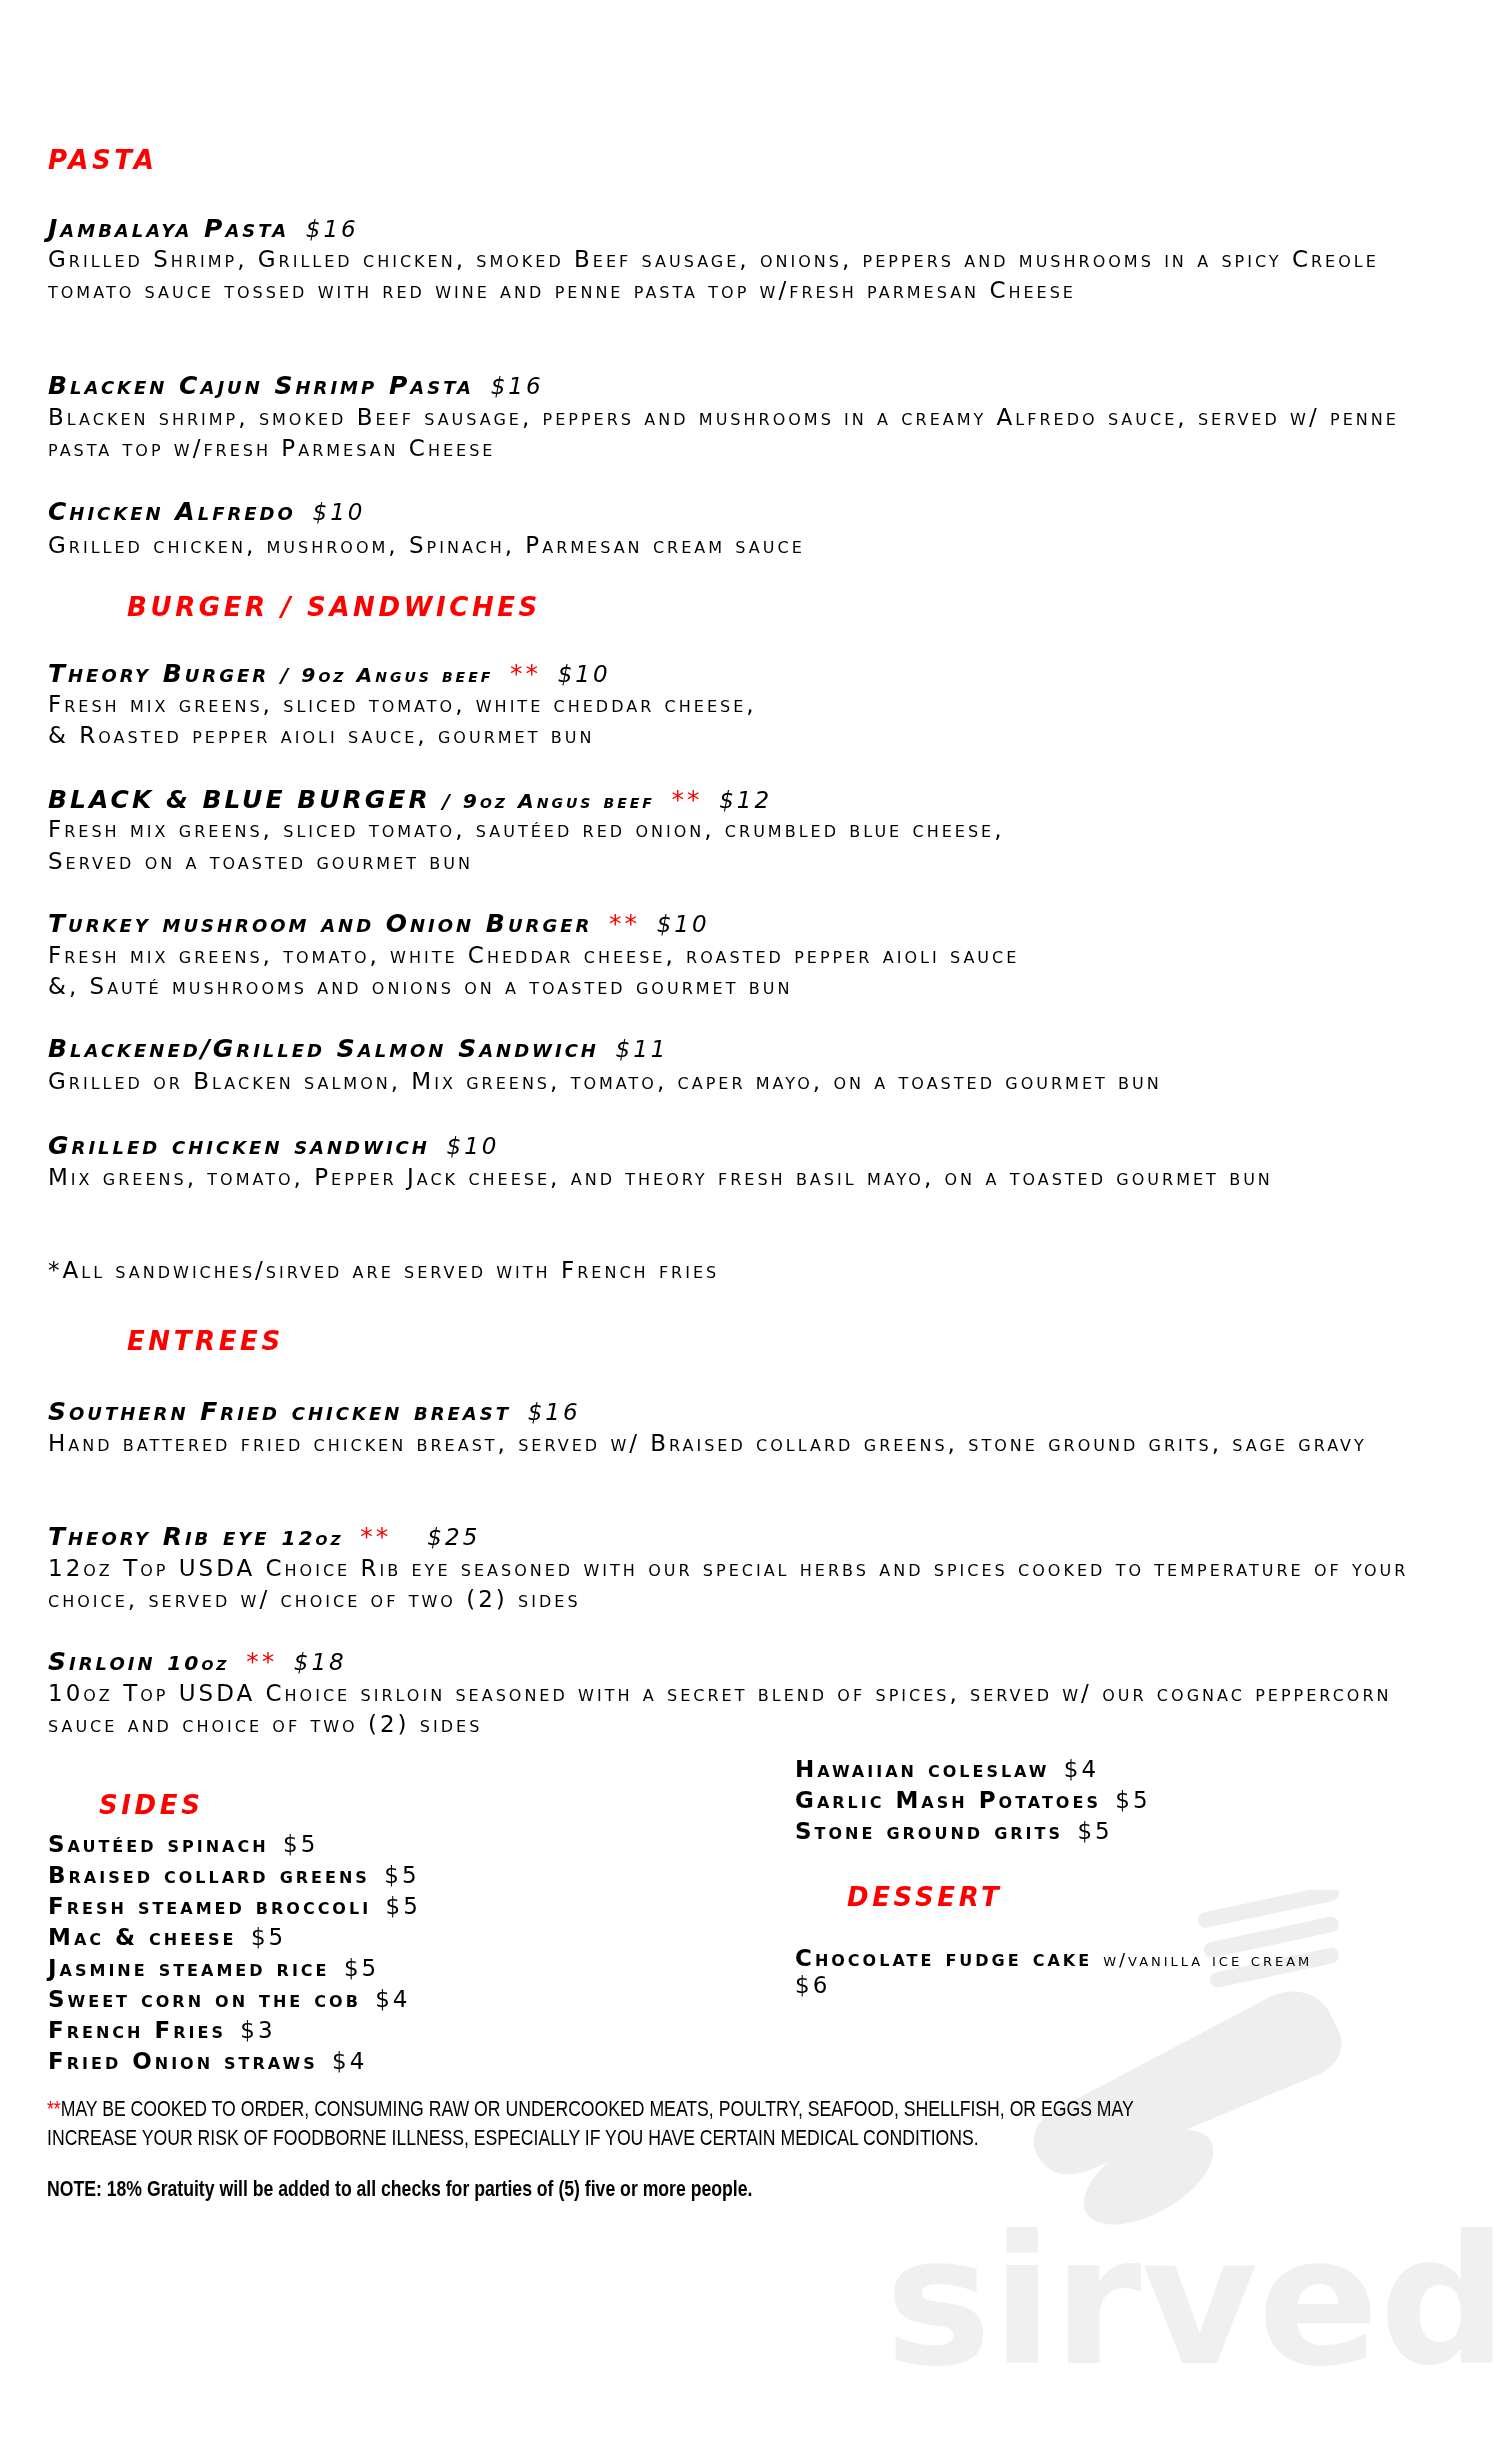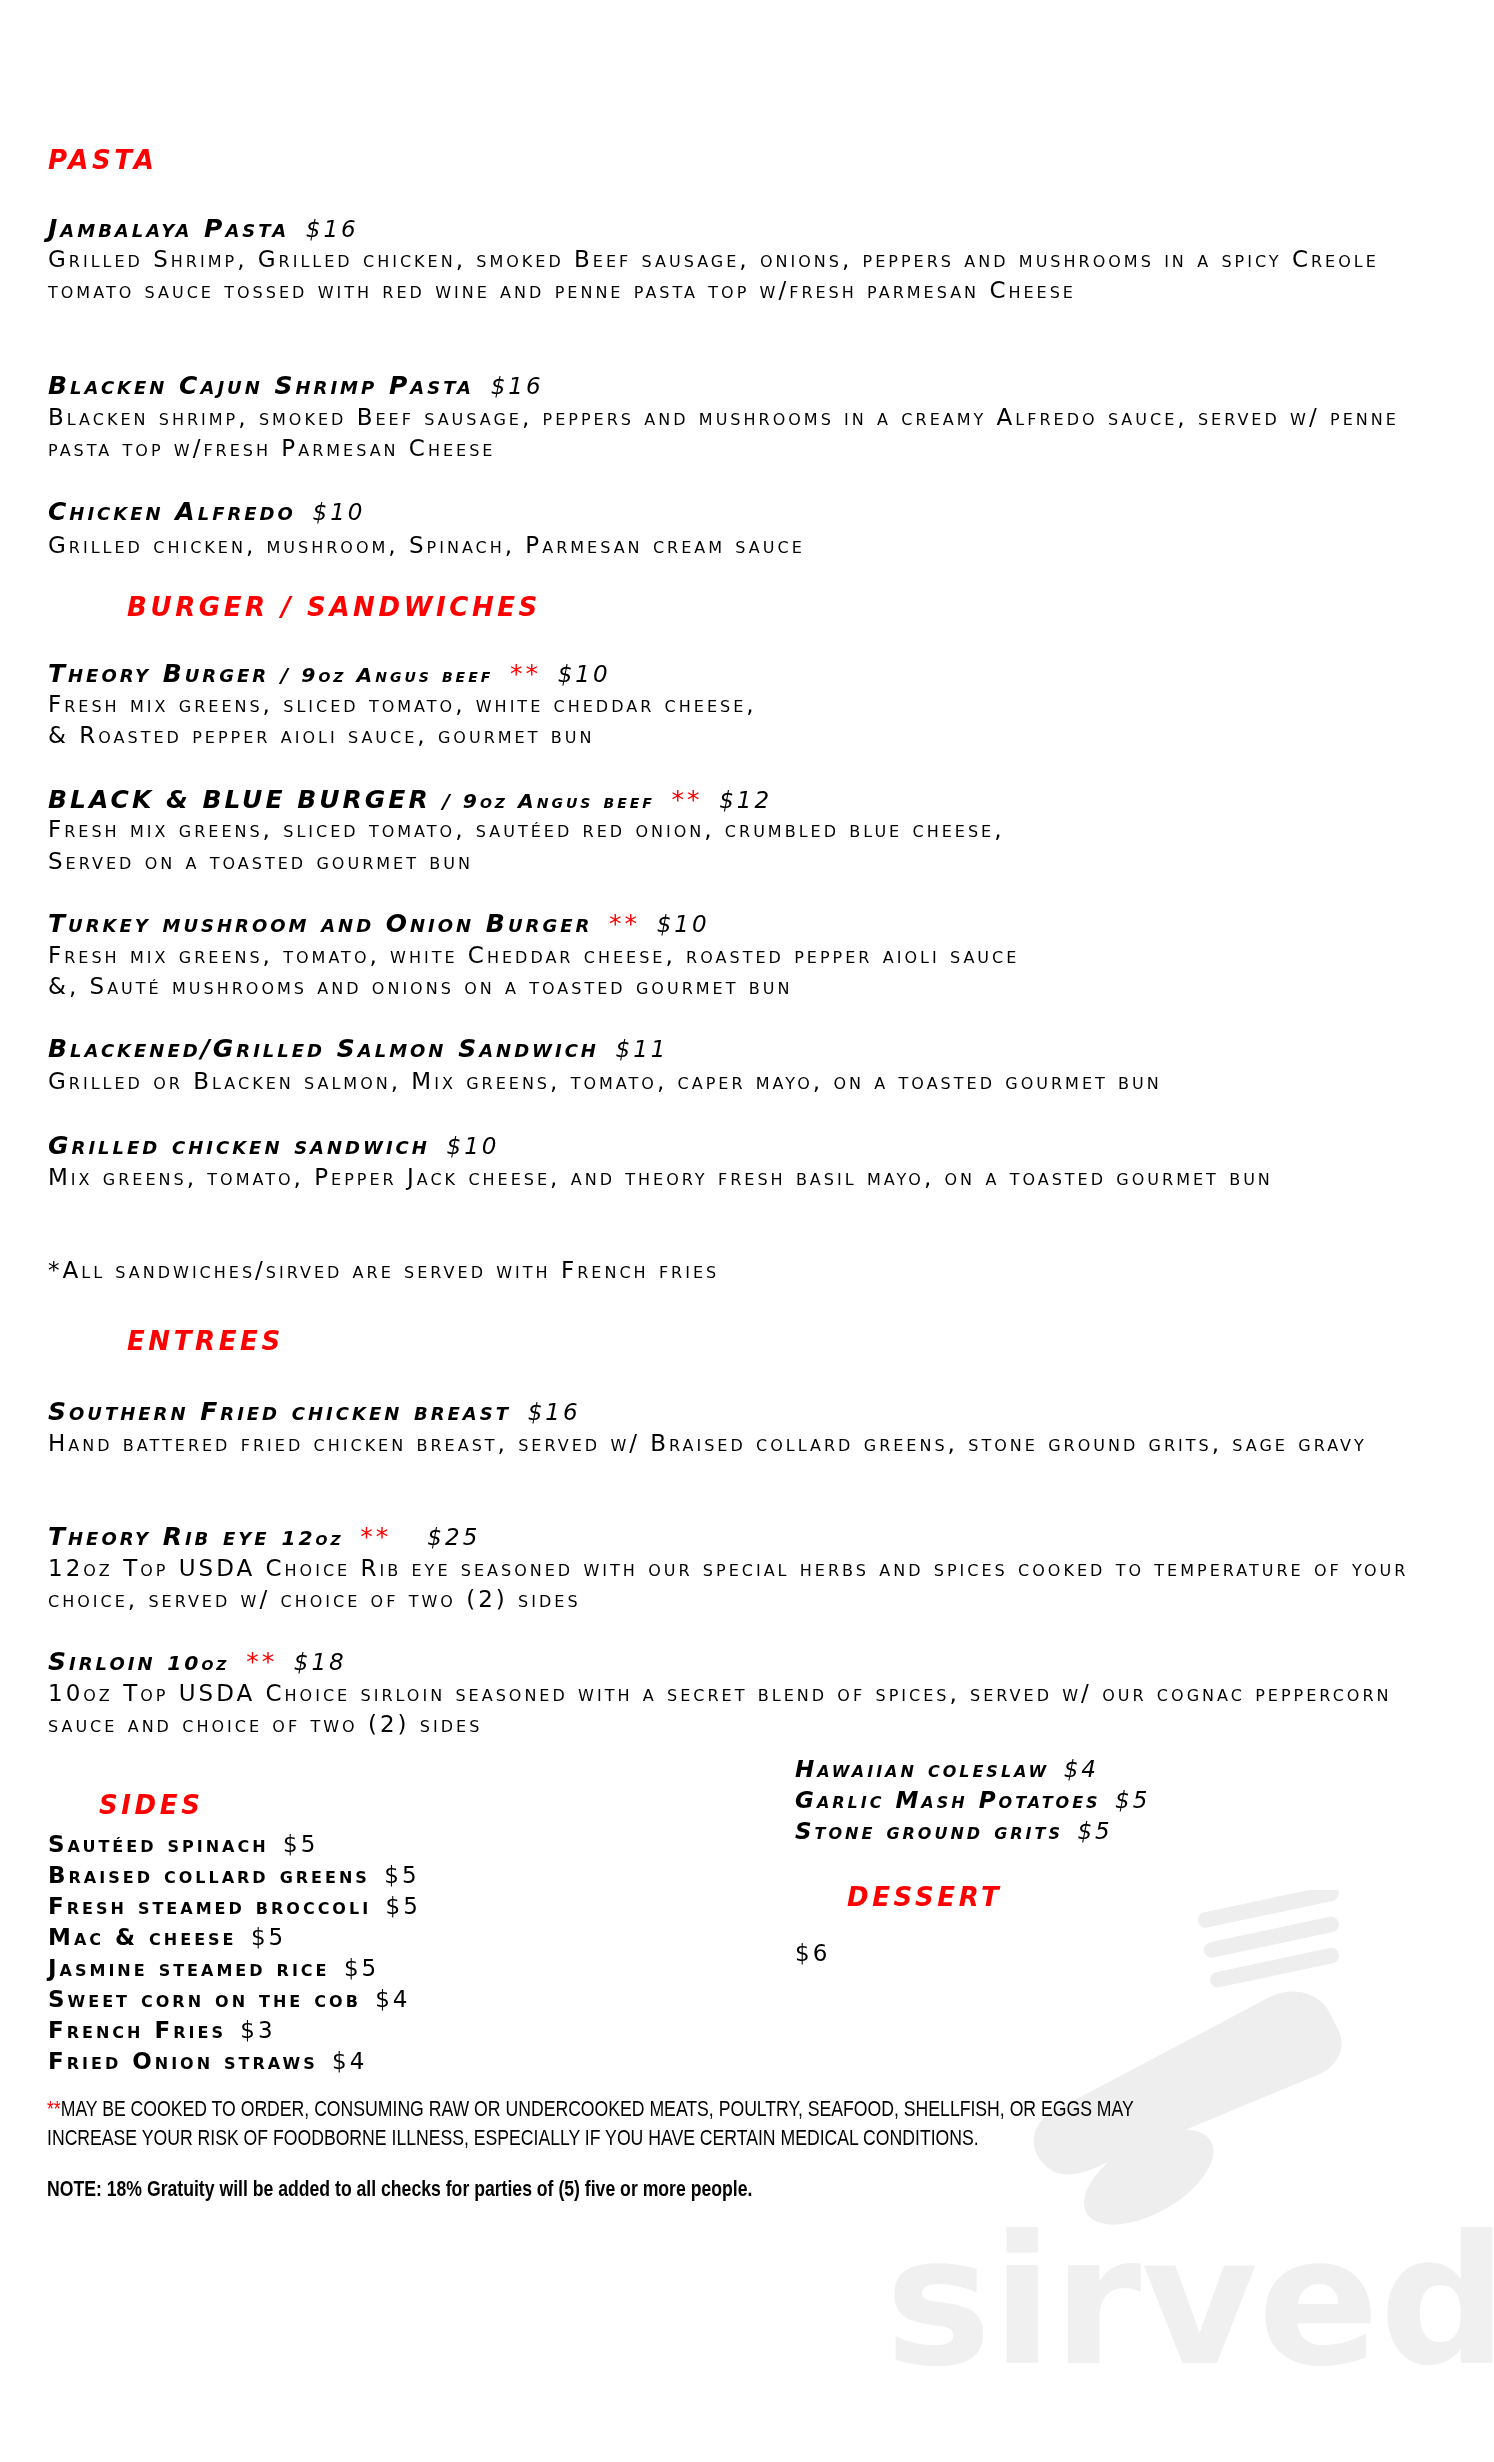--- a/index.html
+++ b/index.html
@@ -117,29 +117,30 @@
   <div class="side"><span>Sautéed spinach</span><span class="p">$5</span></div>
   <div class="side"><span>Braised collard greens</span><span class="p">$5</span></div>
   <div class="side"><span>Fresh steamed broccoli</span><span class="p">$5</span></div>
   <div class="side"><span>Mac &amp; cheese</span><span class="p">$5</span></div>
   <div class="side"><span>Jasmine steamed rice</span><span class="p">$5</span></div>
   <div class="side"><span>Sweet corn on the cob</span><span class="p">$4</span></div>
   <div class="side"><span>French Fries</span><span class="p">$3</span></div>
   <div class="side"><span>Fried Onion straws</span><span class="p">$4</span></div>
 </div>
 
-<div style="position:absolute;left:795px;top:1754px;font-style:italic;">
+<div style="position:absolute;left:795px;top:1754px;">
   <div class="side"><span>Hawaiian coleslaw</span><span class="p">$4</span></div>
   <div class="side"><span>Garlic Mash Potatoes</span><span class="p">$5</span></div>
   <div class="side"><span>Stone ground grits</span><span class="p">$5</span></div>
 </div>
 
 <div class="sec-title" style="left:847px;top:1882px;">DESSERT</div>
 
 <div style="position:absolute;left:795px;top:1943px;">
+  <div class="side"><span>Chocolate fudge cake</span> <span class="small">w/vanilla ice cream</span></div>
   <div class="side" style="font-weight:normal;margin-top:-4.8px;"><span>$6</span></div>
 </div>
 
 <div class="disclaimer" style="top:2095px;">
   <span class="red">**</span><span>MAY BE COOKED TO ORDER, CONSUMING RAW OR UNDERCOOKED MEATS, POULTRY, SEAFOOD, SHELLFISH, OR EGGS MAY INCREASE YOUR RISK OF FOODBORNE ILLNESS, ESPECIALLY IF YOU HAVE CERTAIN MEDICAL CONDITIONS.</span>
 </div>
 
 <div class="note" style="top:2177px;">NOTE: 18% Gratuity will be added to all checks for parties of (5) five or more people.</div>
 
 

